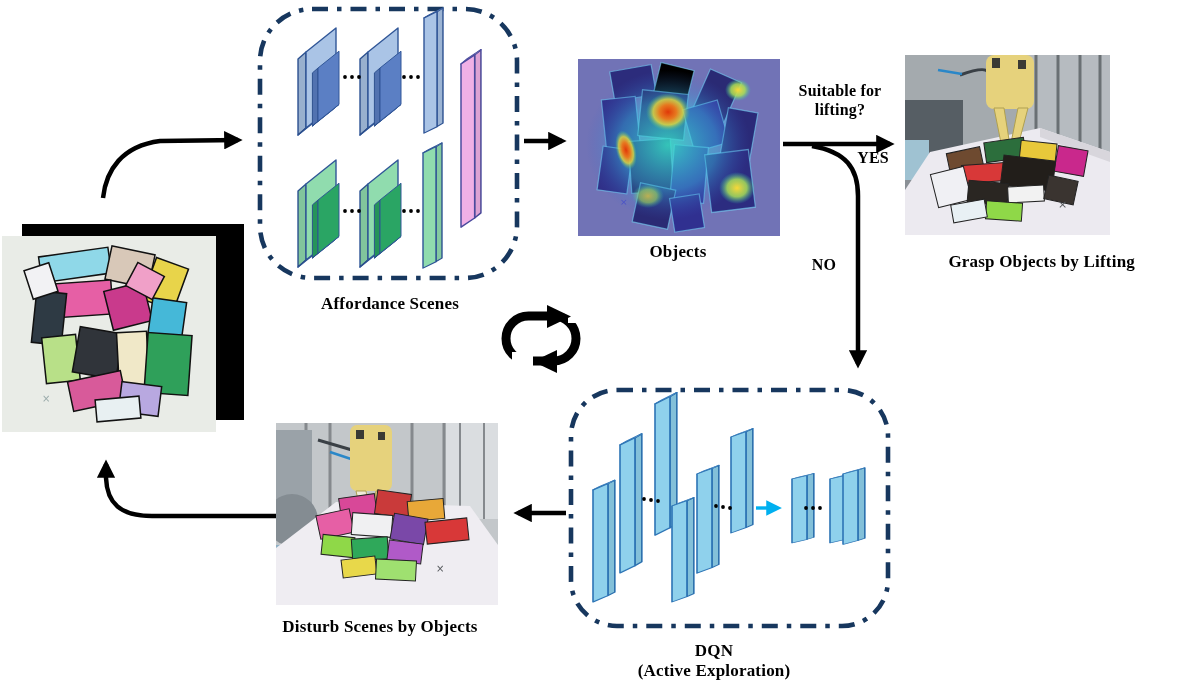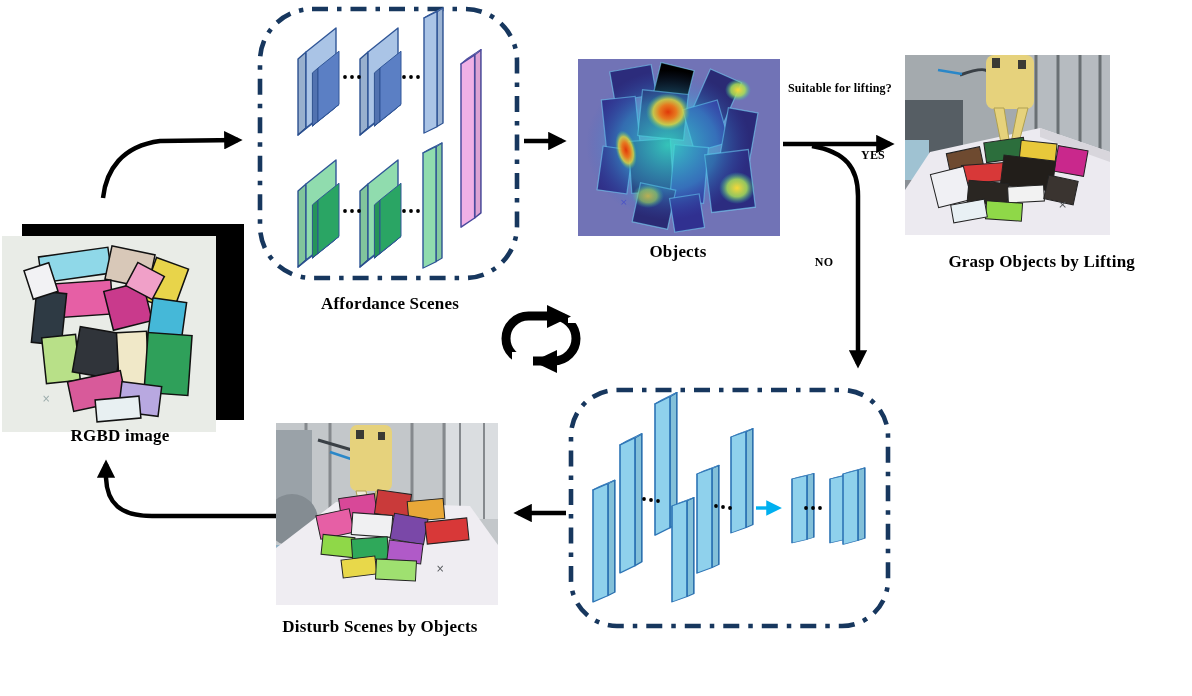--- a/index.html
+++ b/index.html
@@ -5,21 +5,21 @@
   html,body{margin:0;padding:0;background:#fff;}
   .stage{
     position:relative;width:1192px;height:696px;background:#ffffff;
     font-family:"Liberation Serif","DejaVu Serif",serif;overflow:hidden;
   }
   .stage svg.layer{position:absolute;left:0;top:0;}
   .lbl{
     position:absolute;font-weight:bold;color:#000;text-align:center;
     font-size:17px;line-height:1.2;letter-spacing:.2px;
   }
-  .lbl.small{font-size:12px;}
+  .lbl.small{font-size:16px;}
   .lbl.stack span{display:block;}
 </style>
 </head>
 <body>
 
 <div class="stage">
 
 <svg class="layer" width="1192" height="696" viewBox="0 0 1192 696">
   <defs>
     <marker id="ahB" viewBox="0 0 10 10" refX="7.5" refY="5" markerWidth="4.1" markerHeight="4.1" orient="auto">
@@ -296,30 +296,33 @@
 
   <g>
     <rect x="506" y="316" width="70" height="45" rx="22.5" fill="none" stroke="#000" stroke-width="9"></rect>
     <rect x="568" y="305" width="14" height="18" fill="#fff"></rect>
     <rect x="512" y="352" width="21" height="18" fill="#fff"></rect>
     <polygon points="547,305 547,328 571,316.5" fill="#000"></polygon>
     <polygon points="557,350 557,373 533,361.5" fill="#000"></polygon>
   </g>
 </svg>
 
-<div class="lbl" style="left:30px;top:426px;width:180px;">RGBD image</div>
 
 <div class="lbl" style="left:280px;top:294px;width:220px;">Affordance Scenes</div>
 
 <div class="lbl" style="left:598px;top:242px;width:160px;">Objects</div>
 
 <div class="lbl small" style="left:778px;top:81px;width:124px;">Suitable for lifting?</div>
 
 <div class="lbl small" style="left:845px;top:148px;width:56px;">YES</div>
 
 <div class="lbl small" style="left:798px;top:255px;width:52px;">NO</div>
 
 <div class="lbl" style="left:885px;top:252px;width:250px;text-align:right;">Grasp Objects by Lifting</div>
 
+<div class="lbl stack" style="left:594px;top:641px;width:240px;">
+  <span>DQN</span>
+  <span>(Active Exploration)</span>
+</div>
 
 <div class="lbl" style="left:258px;top:617px;width:244px;">Disturb Scenes by Objects</div>
 
 </div>
 
 </body></html>

